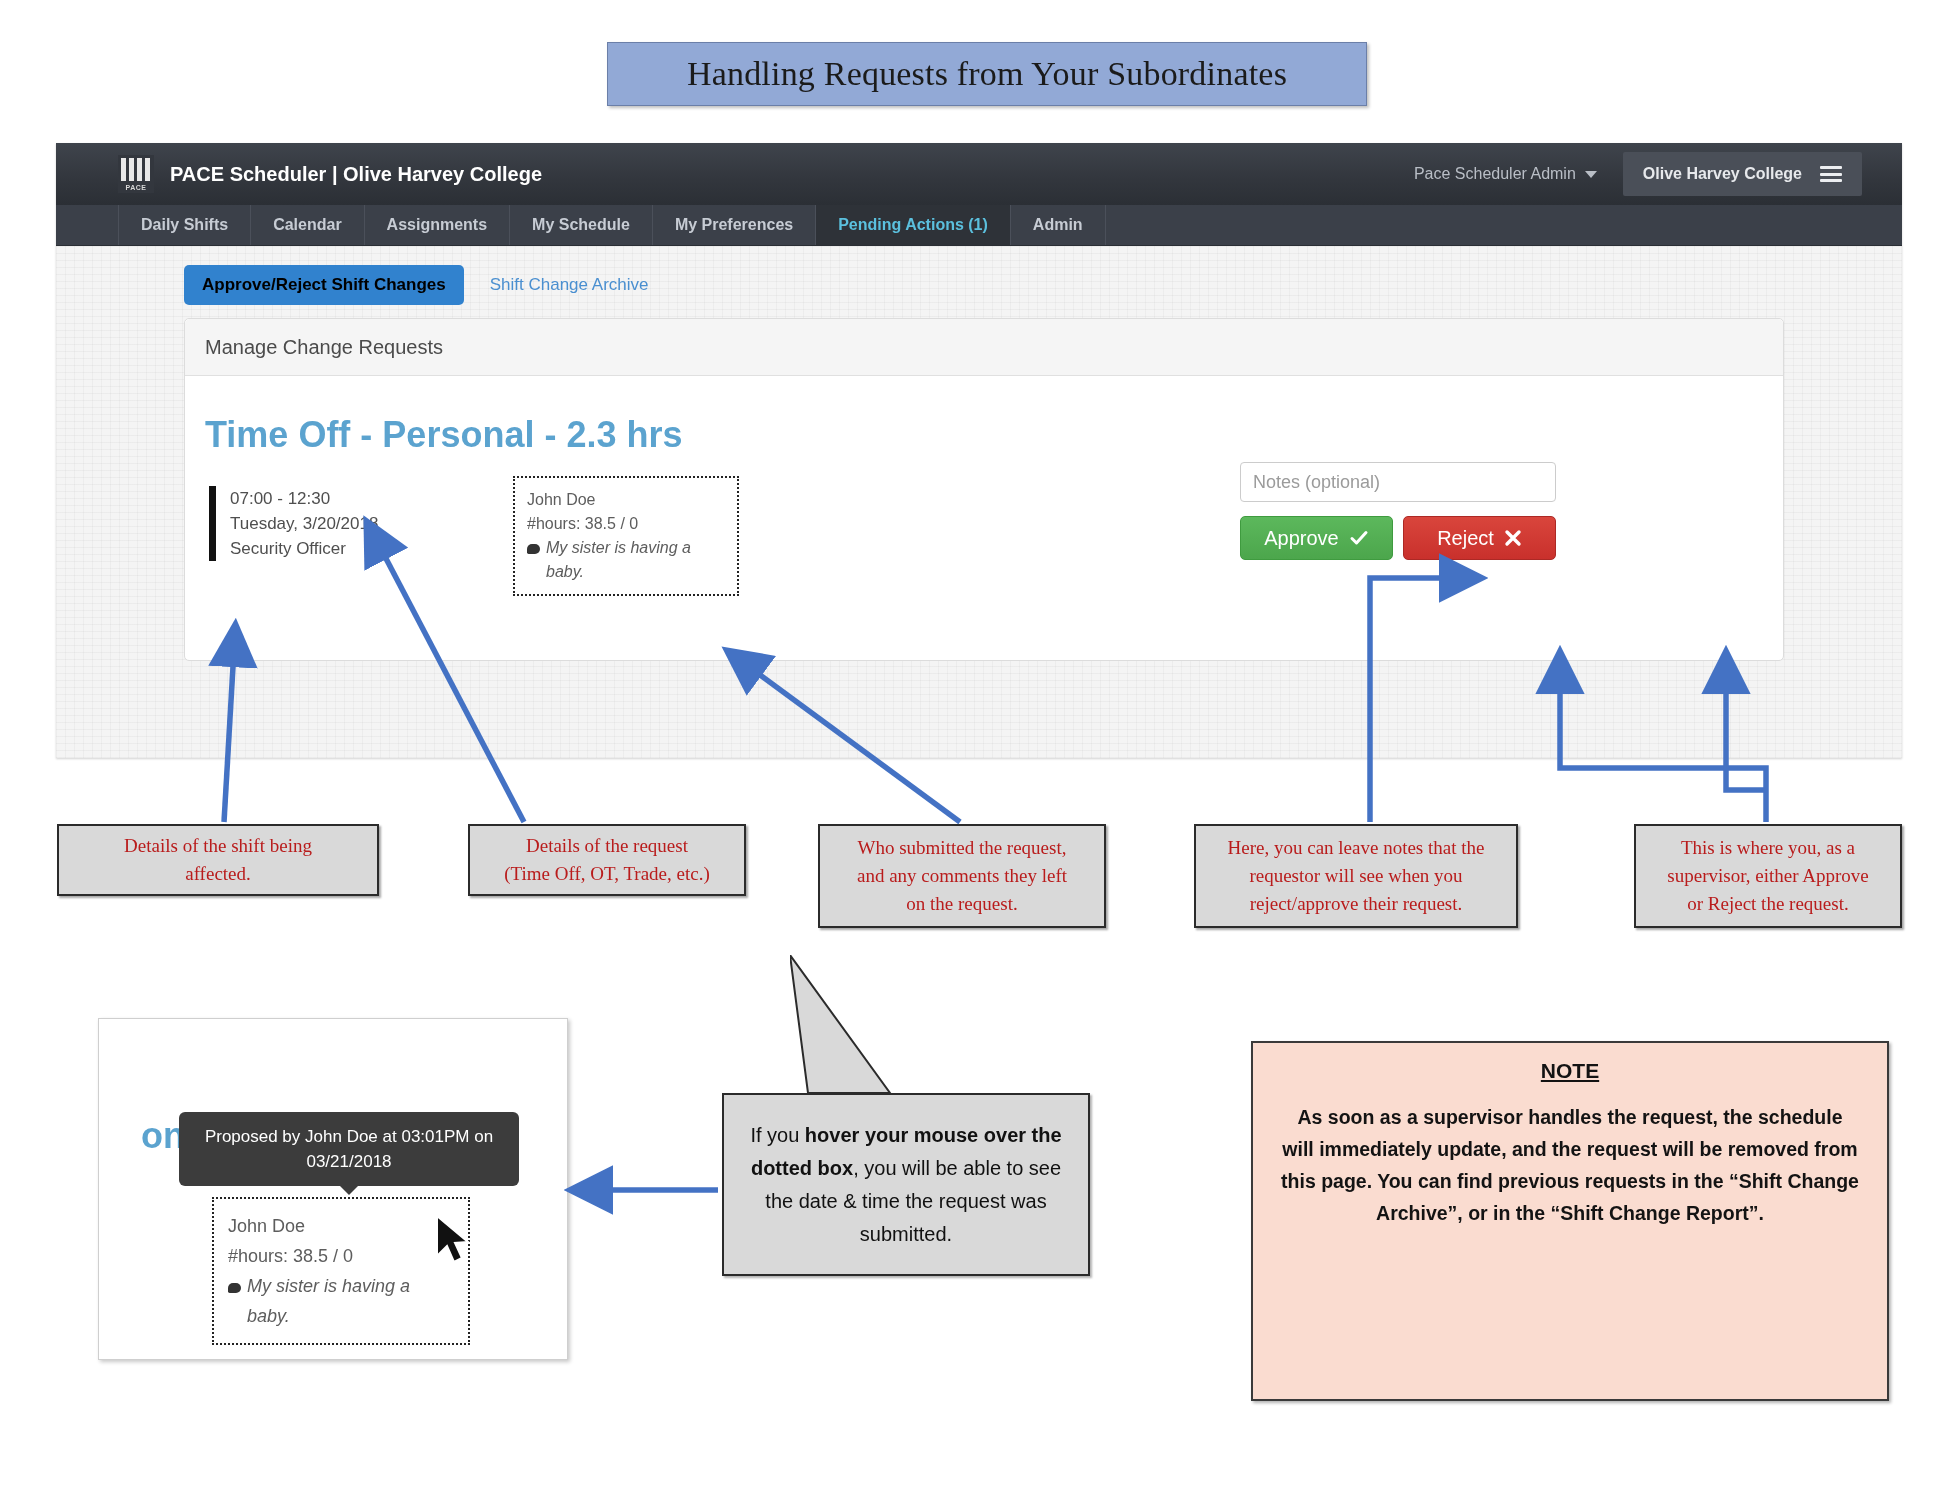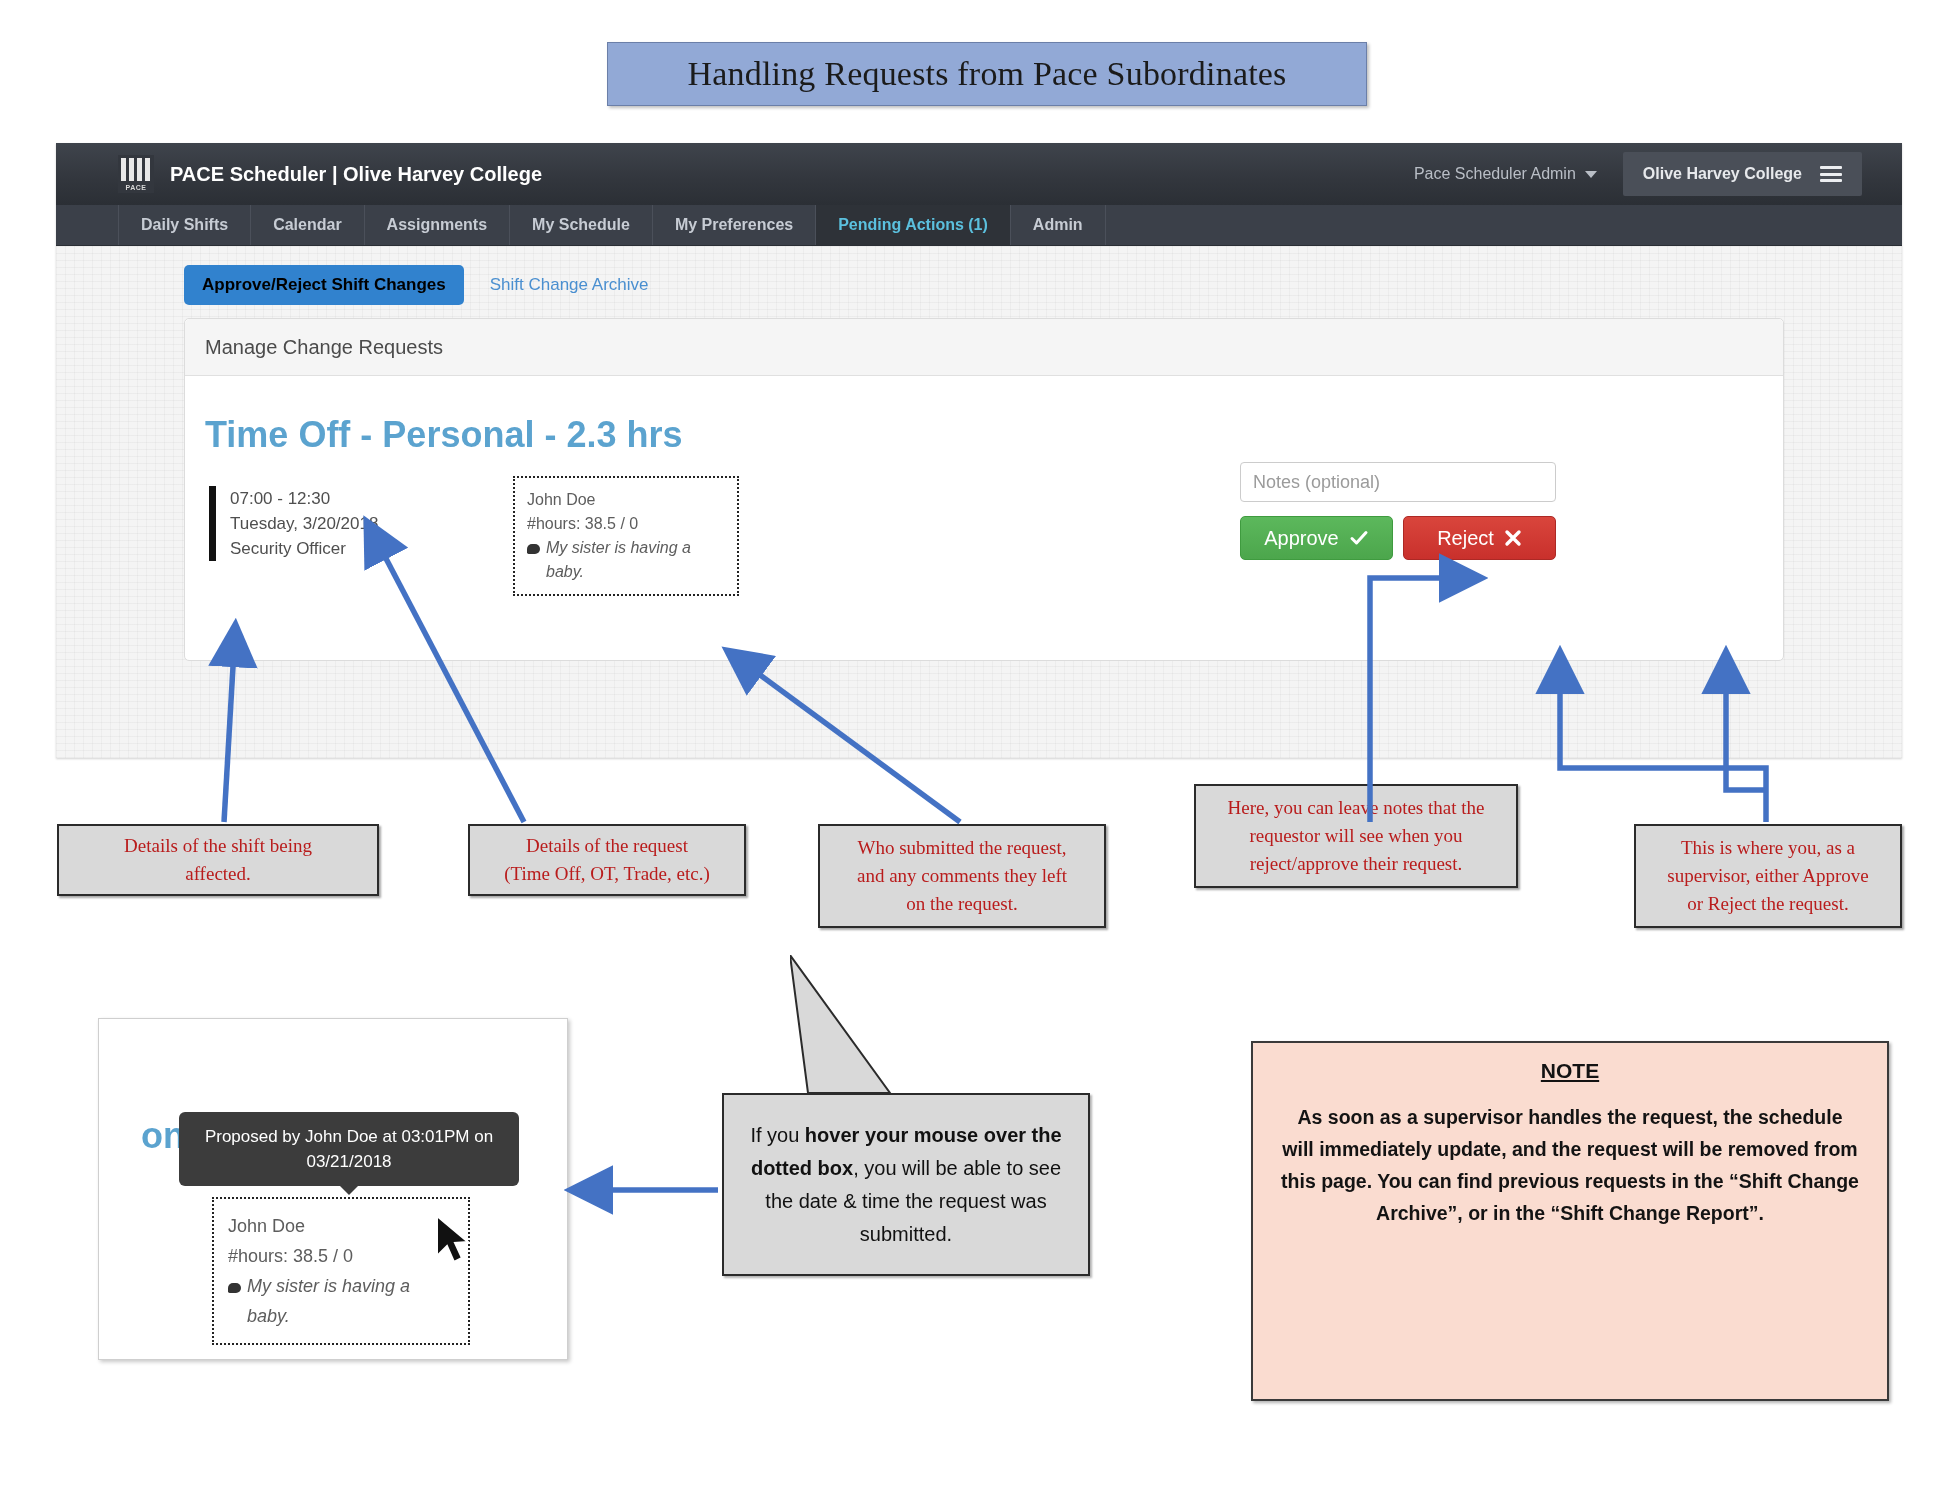--- a/index.html
+++ b/index.html
@@ -431,21 +431,21 @@
     left: 0; top: 0;
     width: 1958px; height: 1508px;
     pointer-events: none;
     z-index: 6;
   }
 </style>
 </head>
 <body>
 
 <div id="title-banner">
-  <div class="txt">Handling Requests from Pace Subordinates</div>
+  <div class="txt">Handling Requests from Your Subordinates</div>
 </div>
 
 <div id="app-shot">
 
   <div id="app-bg-texture"></div>
 
   <div id="app-navbar">
     <div id="brand-block">
       <div id="pace-logo">
         <div class="bars"></div>
@@ -544,21 +544,21 @@
 </div>
 
 <div class="callout" style="left:818px; top:824px; width:288px; height:104px;">
   <div>
     <div>Who submitted the request,</div>
     <div>and any comments they left</div>
     <div>on the request.</div>
   </div>
 </div>
 
-<div class="callout" style="left:1194px; top:784px; width:324px; height:104px;">
+<div class="callout" style="left:1194px; top:824px; width:324px; height:104px;">
   <div>
     <div>Here, you can leave notes that the</div>
     <div>requestor will see when you</div>
     <div>reject/approve their request.</div>
   </div>
 </div>
 
 <div class="callout" style="left:1634px; top:824px; width:268px; height:104px;">
   <div>
     <div>This is where you, as a</div>

